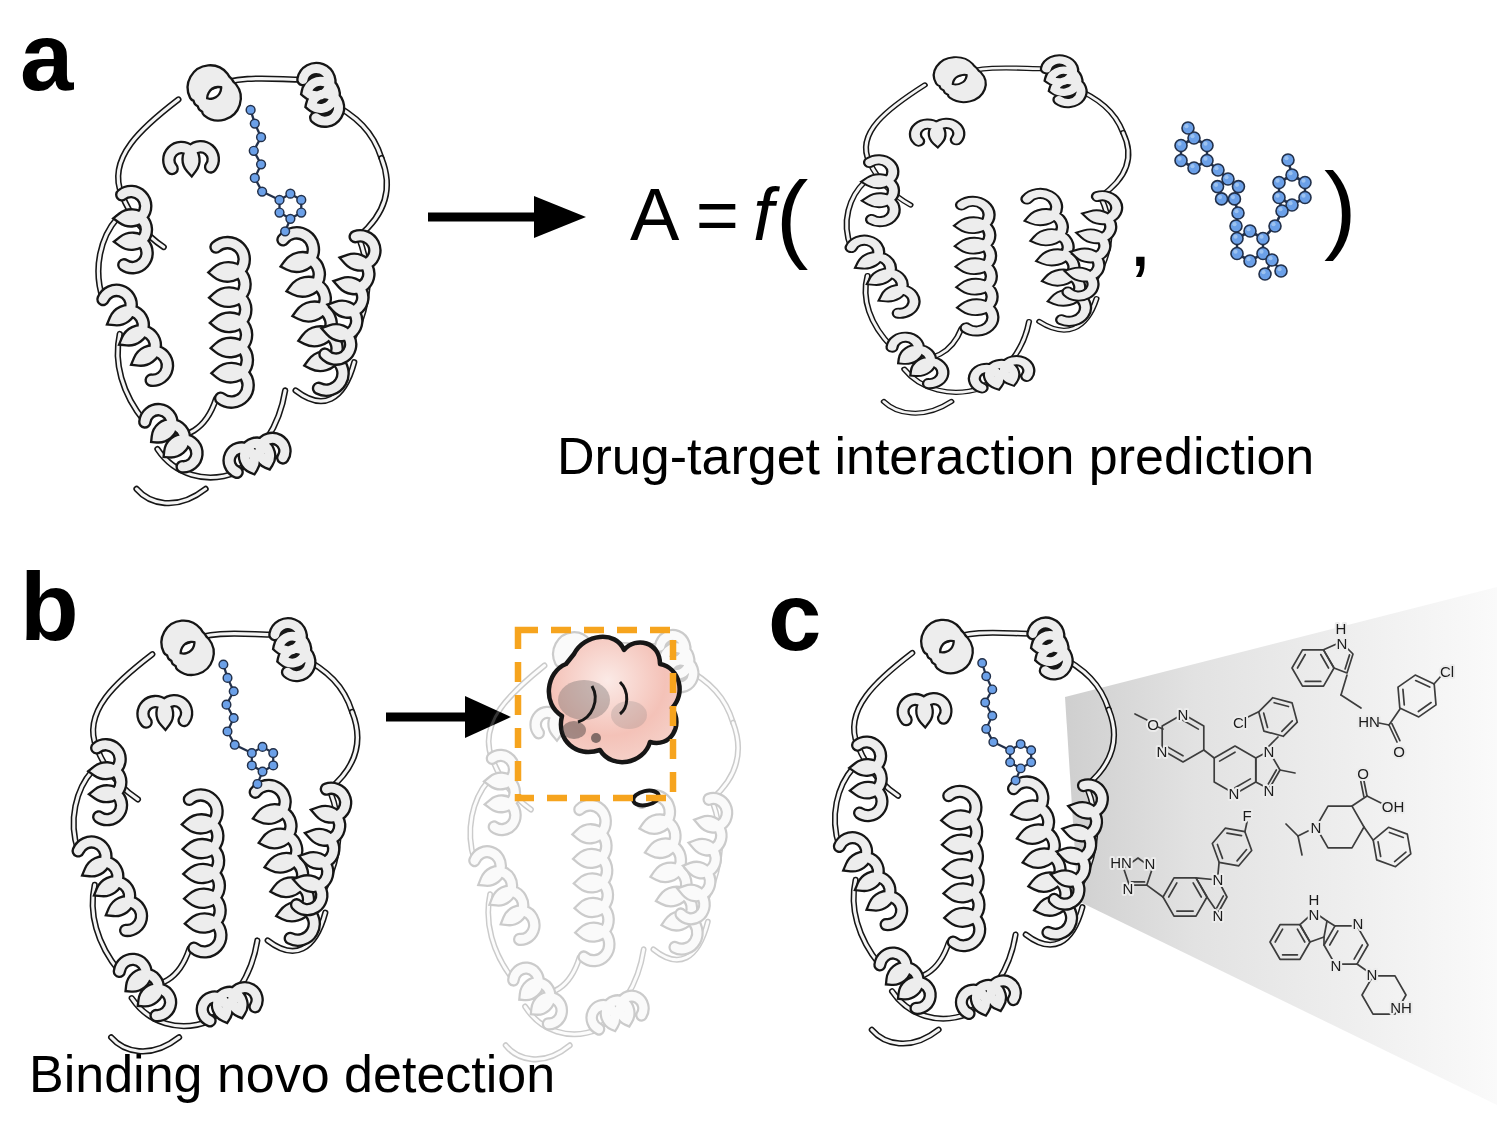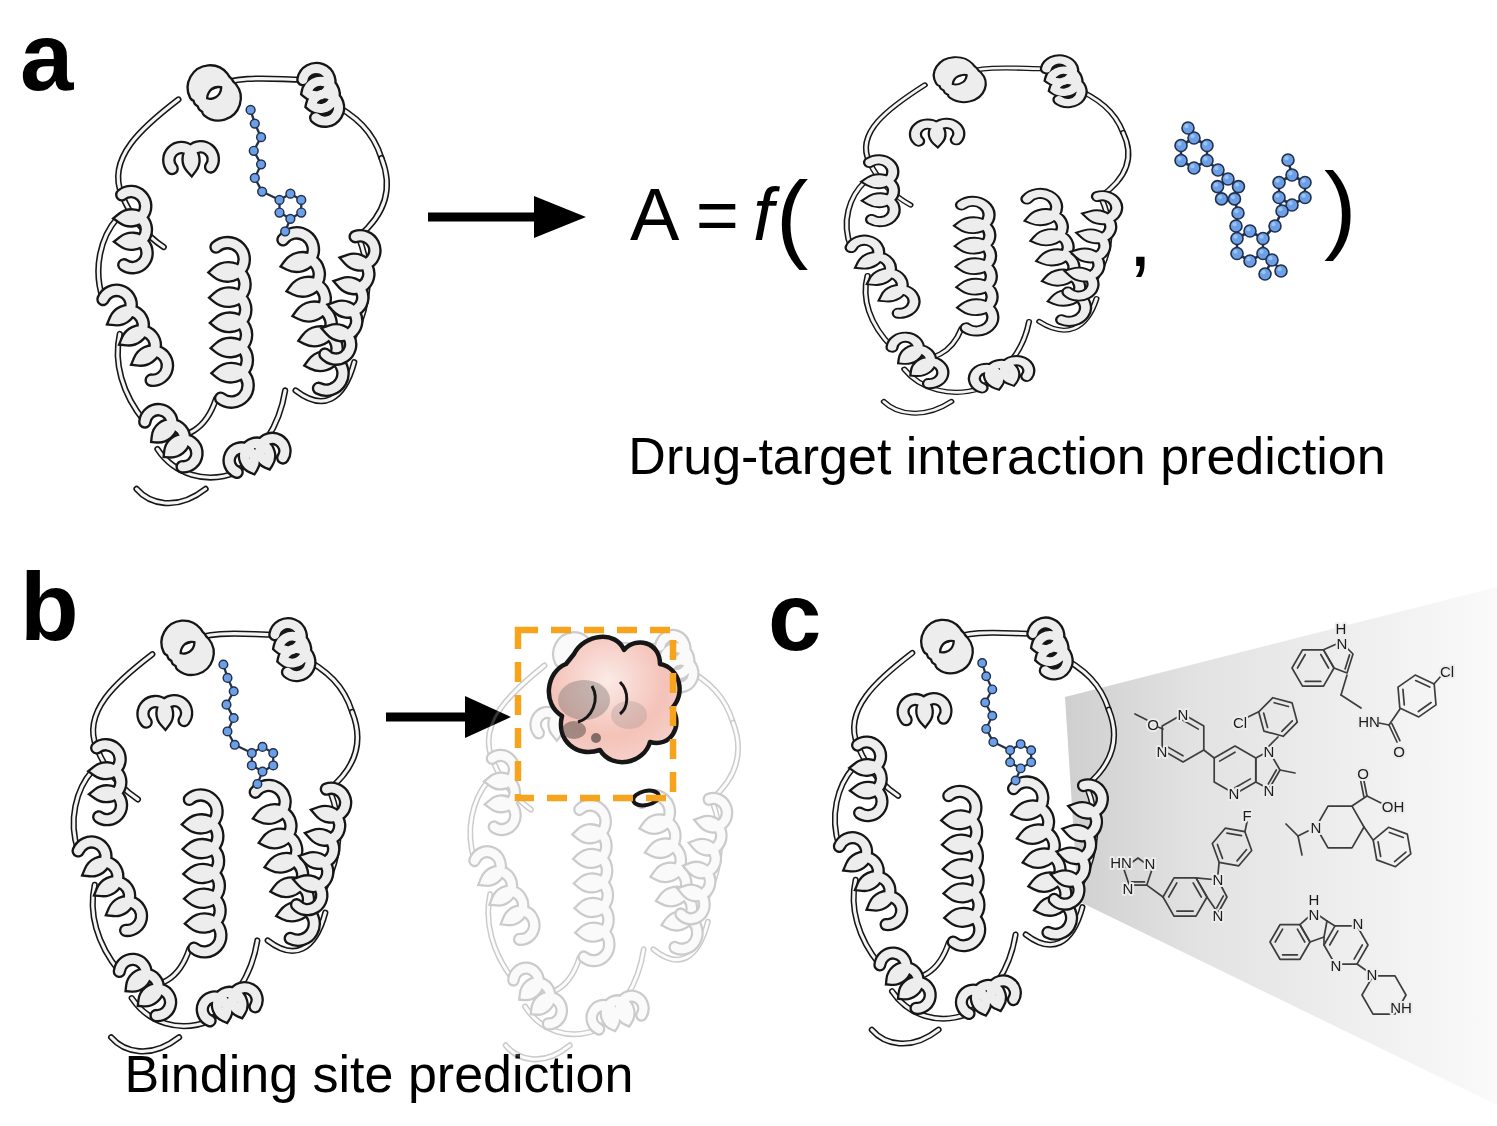--- a/index.html
+++ b/index.html
@@ -11,21 +11,21 @@
   .protein svg{display:block;width:100%;height:100%;}
   .arrow{position:absolute;}
   .arrow line{stroke:#000;stroke-width:9;}
   .arrow polygon{fill:#000;}
   .formula{position:absolute;display:flex;align-items:center;height:112px;
            font-size:74px;white-space:nowrap;}
   .formula .fsym{font-style:italic;margin-left:14px;}
   .formula .paren{font-size:98px;font-weight:400;margin-left:2px;transform:translateY(2px);}
   .comma{position:absolute;font-size:88px;line-height:1;}
   .paren-close{position:absolute;font-size:98px;line-height:1;}
-  .caption{position:absolute;font-size:52px;text-align:center;line-height:1.1;}
+  .caption{position:absolute;font-size:52px;line-height:1.1;}
   .absvg{position:absolute;display:block;}
   .bond{stroke:#3d3d3d;stroke-width:1.7;fill:none;stroke-linejoin:round;stroke-linecap:round;}
   .atom{font-family:"Liberation Sans",sans-serif;font-size:15px;fill:#1c1c1c;
         text-anchor:middle;paint-order:stroke;stroke:#ececec;stroke-width:4px;stroke-linejoin:round;}
   .z1{z-index:1;} .z2{z-index:2;}
 </style>
 </head>
 <body>
 
 <div class="fig">
@@ -524,21 +524,21 @@
         <ellipse cx="150" cy="140" rx="12" ry="9" fill="#333" opacity="0.42"></ellipse>
         <ellipse cx="205" cy="125" rx="18" ry="14" fill="#777" opacity="0.22"></ellipse>
         <circle cx="172" cy="148" r="5" fill="#222" opacity="0.55"></circle>
         <path d="M168,96 C176,110 168,128 154,132" fill="none" stroke="#161616" stroke-width="3"></path>
         <path d="M196,92 C206,102 204,118 196,124" fill="none" stroke="#161616" stroke-width="3"></path>
       </g>
       <ellipse cx="222" cy="208" rx="13" ry="7" fill="#fdfdfd" stroke="#161616" stroke-width="4" transform="rotate(-12 222 208)"></ellipse>
       <rect x="94" y="40" width="155" height="168" fill="none" stroke="#F6A41E" stroke-width="6.5" stroke-dasharray="20 13"></rect>
     </svg>
 
-  <div class="caption" style="left:29px;top:1046px;width:700px">Binding site prediction</div>
+  <div class="caption" style="left:29px;top:1046px;width:700px">Binding novo detection</div>
 
   <div class="plabel" style="left:768px;top:574px">c</div>
 
   <svg class="absvg z1" id="beam" style="left:1050px;top:565px" width="447" height="561" viewBox="0 0 447 561">
       <defs>
         <linearGradient id="bg" x1="0" y1="0" x2="1" y2="0">
           <stop offset="0" stop-color="#cfcfcf"></stop>
           <stop offset="0.3" stop-color="#e2e2e2"></stop>
           <stop offset="1" stop-color="#fafafa"></stop>
         </linearGradient>

